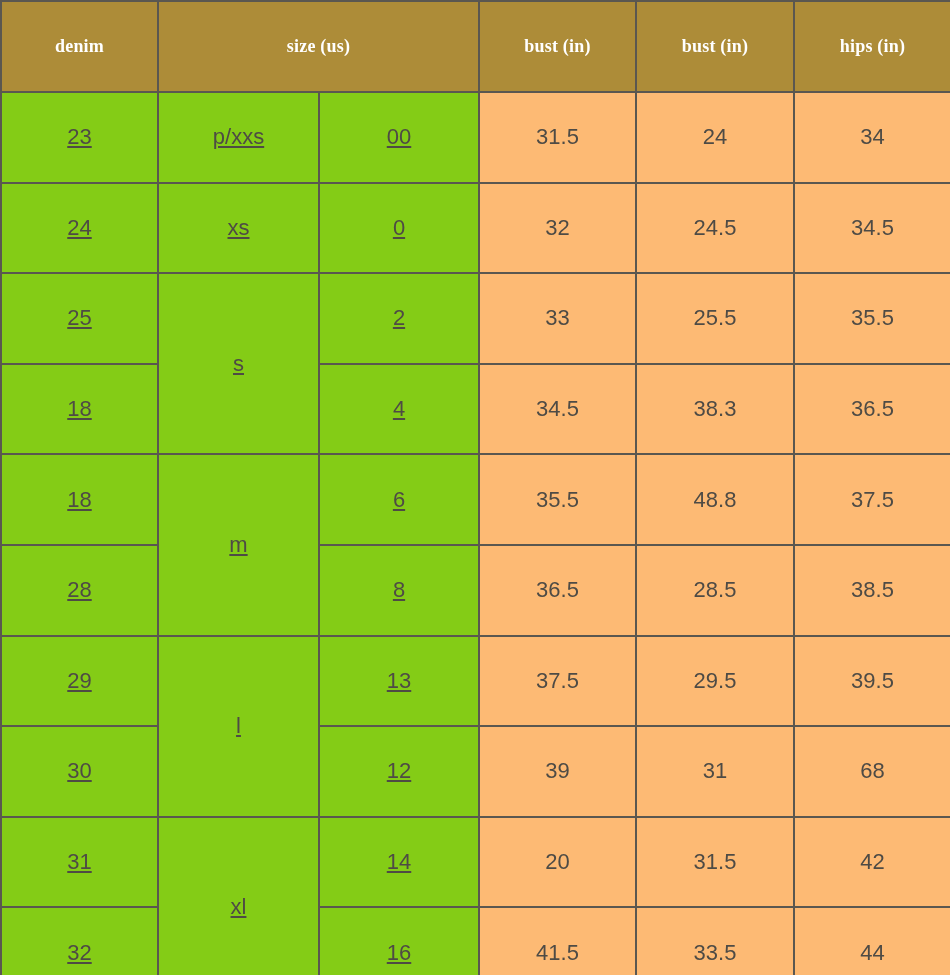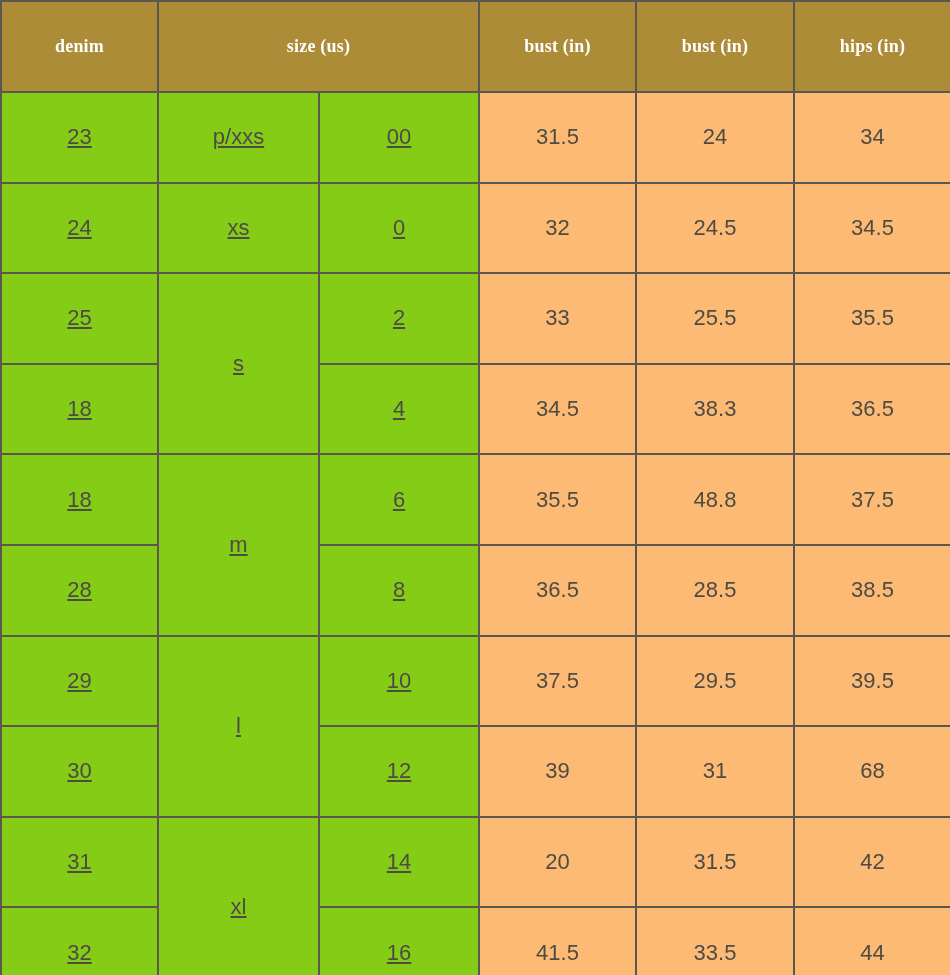--- a/index.html
+++ b/index.html
@@ -124,21 +124,21 @@
         <tr>
           <td class="beige">28</td>
           <td class="beige">8</td>
           <td class="cream">36.5</td>
           <td class="cream">28.5</td>
           <td class="cream">38.5</td>
         </tr>
         <tr>
           <td class="beige">29</td>
           <td class="beige" rowspan="2">l</td>
-          <td class="beige">10</td>
+          <td class="beige">13</td>
           <td class="cream">37.5</td>
           <td class="cream">29.5</td>
           <td class="cream">39.5</td>
         </tr>
         <tr>
           <td class="beige">30</td>
           <td class="beige">12</td>
           <td class="cream">39</td>
           <td class="cream">31</td>
           <td class="cream">68</td>

